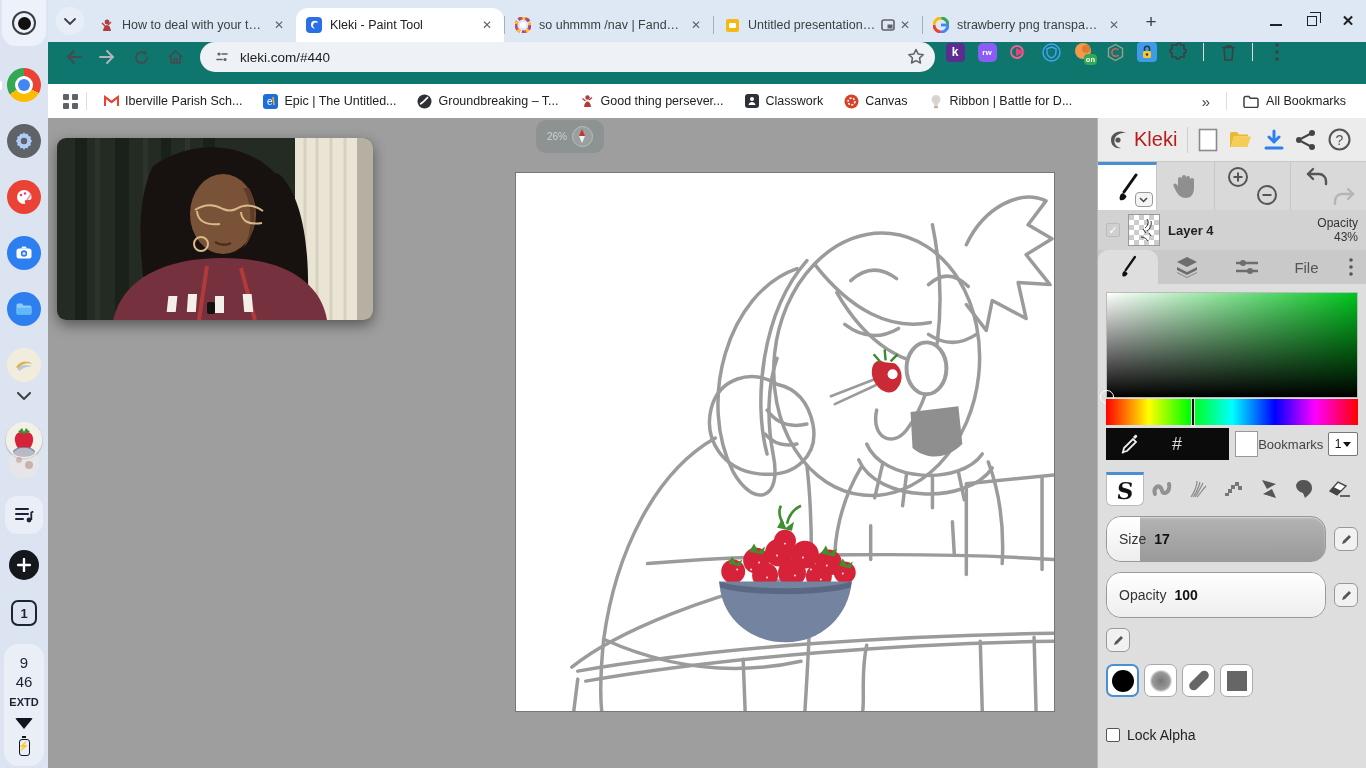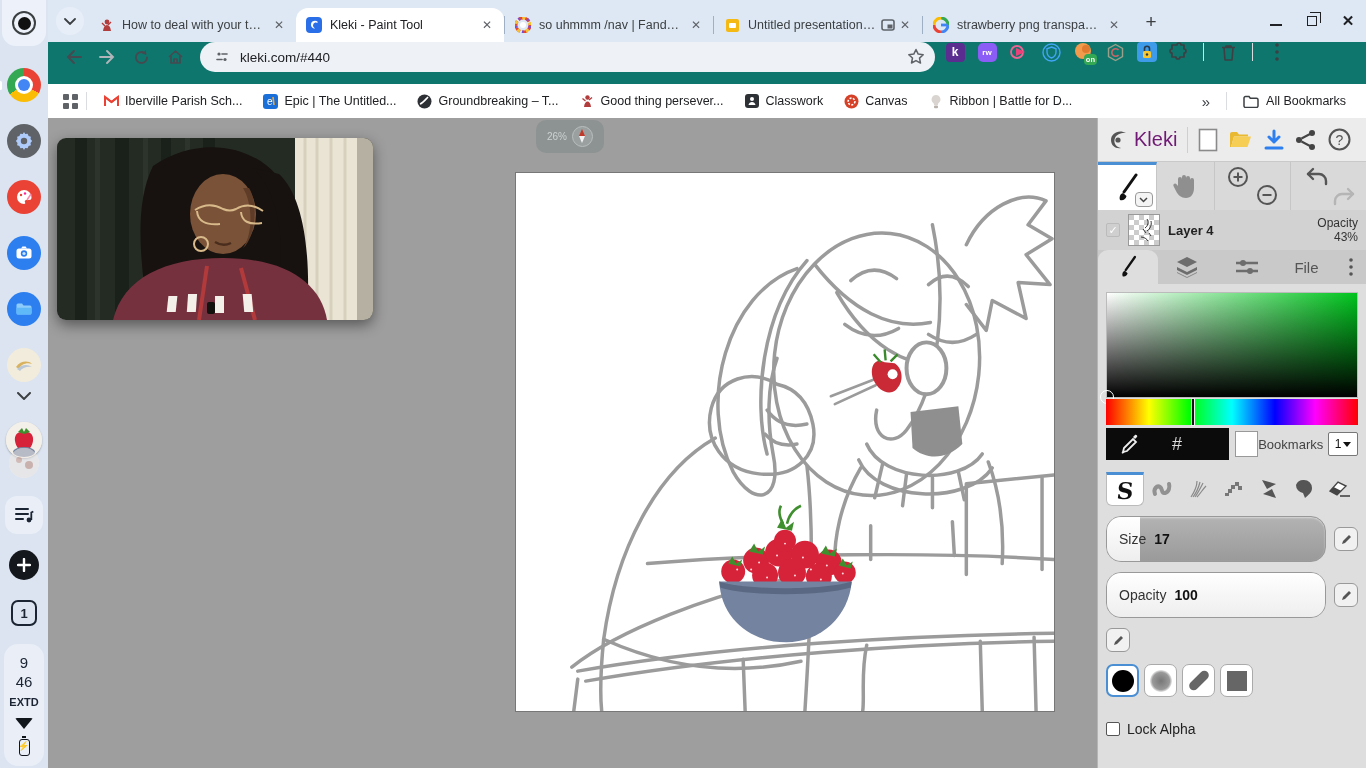--- a/index.html
+++ b/index.html
@@ -80,21 +80,21 @@
   .zoom-pill { position:absolute; left:488px; top:2px; width:68px; height:33px; background:#8d9292; border-radius:10px; display:flex; align-items:center; justify-content:center; gap:5px; }
   .zoom-pill .z { color:#ccd1d1; font-size:10px; }
   .compass { width:21px; height:21px; border-radius:50%; background:#9aa0a0; border:1.5px solid #b9bebe; position:relative; }
   .compass::before { content:""; position:absolute; left:6px; top:2px; width:0; height:0; border-left:3.5px solid transparent; border-right:3.5px solid transparent; border-bottom:7px solid #c0392b; }
   .compass::after { content:""; position:absolute; left:6px; top:9px; width:0; height:0; border-left:3.5px solid transparent; border-right:3.5px solid transparent; border-top:7px solid #f2f2f2; }
   .pip-video { position:absolute; left:9px; top:20px; width:316px; height:182px; border-radius:9px; overflow:hidden; box-shadow:0 5px 14px rgba(0,0,0,.45); }
 
   
   .kleki { width:269px; flex-shrink:0; background:#dedede; border-left:1px solid #b5b5b5; display:flex; flex-direction:column; font-size:13px; color:#333; }
   .kk-topbar { height:44px; background:#ececec; border-bottom:1px solid #c9c9c9; display:flex; align-items:center; padding:0 10px 0 8px; }
-  .kk-logo { display:flex; align-items:center; gap:2px; color:#701a75; font-size:20px; padding-right:10px; border-right:1px solid #cfcfcf; }
+  .kk-logo { display:flex; align-items:center; gap:2px; color:#b91c1c; font-size:20px; padding-right:10px; border-right:1px solid #cfcfcf; }
   .kk-top-icons { flex:1; display:flex; align-items:center; justify-content:space-around; padding-left:4px; }
   .kk-toolrow { height:48px; background:#d9d9d9; display:flex; align-items:stretch; }
   .kk-tool { flex:1; display:flex; align-items:center; justify-content:center; border-right:1px solid #c6c6c6; position:relative; }
   .kk-tool.sel { background:#fff; border-top:3px solid #4a8fd3; }
   .brush-dd { position:absolute; right:3px; bottom:3px; width:18px; height:15px; background:#f4f4f4; border:1px solid #999; border-radius:4px; font-size:9px; color:#444; display:flex; align-items:center; justify-content:center; }
   .zoom-pair { display:flex; flex-direction:column; gap:0; width:100%; height:100%; position:relative; }
   .zp { position:absolute; font-size:20px; color:#555; }
   .kk-layerrow { height:40px; background:#d2d2d2; display:flex; align-items:center; padding:0 8px; gap:8px; }
   .kk-check { width:14px; height:14px; background:#cfcfcf; border:1px solid #bbb; border-radius:2px; color:#fff; font-size:11px; display:flex; align-items:center; justify-content:center; }
   .layer-thumb { width:32px; height:32px; border:1px solid #999; background:
@@ -129,21 +129,21 @@
   .slider .txt { position:absolute; left:12px; top:0; height:100%; display:flex; align-items:center; gap:8px; font-size:14px; color:#333; }
   .slider .txt b { color:#111; }
   .mini-edit { width:24px; height:24px; background:#f1f1f1; border:1px solid #999; border-radius:6px; display:flex; align-items:center; justify-content:center; color:#555; font-size:13px; flex-shrink:0; }
   .preset-row { display:flex; gap:5px; margin-top:12px; }
   .preset { width:33px; height:33px; border:1px solid #aaa; border-radius:7px; background:#fff; display:flex; align-items:center; justify-content:center; }
   .preset.sel { border:2px solid #4a8fd3; }
   .dot-solid { width:22px; height:22px; border-radius:50%; background:#000; }
   .dot-fuzzy { width:22px; height:22px; border-radius:50%; background:radial-gradient(circle,#777 0%,#999 55%,rgba(160,160,160,0) 75%); filter:blur(.4px); }
   .dot-cal { width:24px; height:9px; border-radius:5px; background:#666; transform:rotate(-45deg); }
   .dot-sq { width:20px; height:20px; background:#666; }
-  .lock-row { display:flex; align-items:center; gap:7px; margin-top:24px; font-size:14px; color:#222; }
+  .lock-row { display:flex; align-items:center; gap:7px; margin-top:30px; font-size:14px; color:#222; }
   .lock-box { width:14px; height:14px; background:#fff; border:1px solid #555; border-radius:2px; }
   svg { display:block; }
 </style>
 </head>
 <body>
 
 <div class="screen">
 
   <aside class="dock">
     <div class="dock-launcher">

